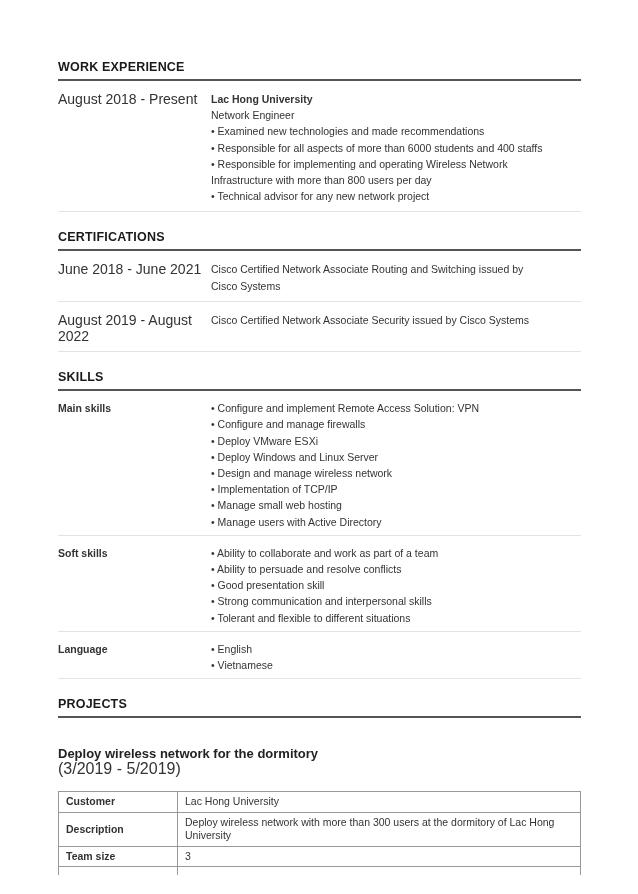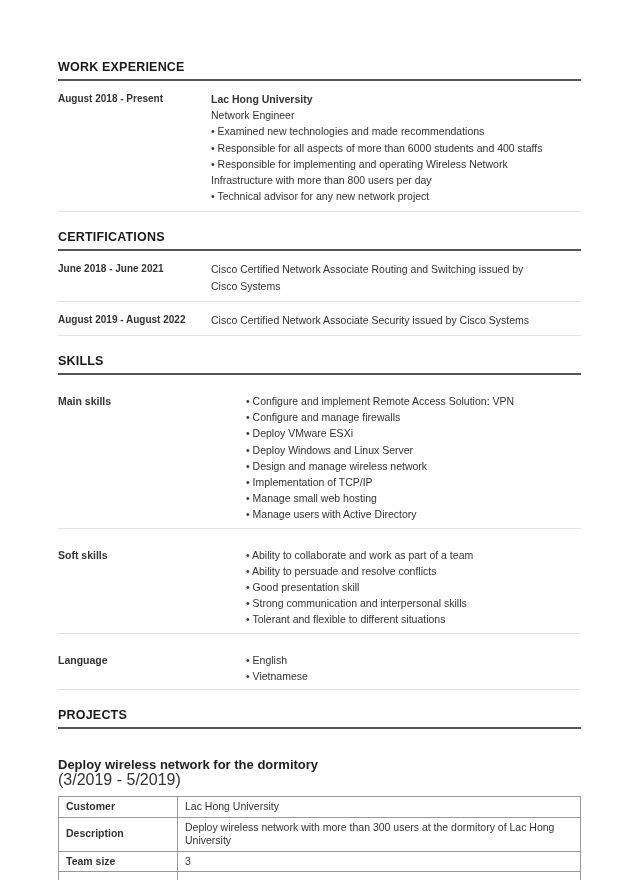--- a/index.html
+++ b/index.html
@@ -28,39 +28,37 @@
     border-bottom: 2px solid #555555;
   }
   .entry {
     display: flex;
     padding: 10px 0 7px 0;
     border-bottom: 1px solid #e3e3e3;
   }
   .entry-date {
     width: 153px;
     flex-shrink: 0;
-    font-size: 10px;
+    font-size: 14px;
     line-height: 16.2px;
     color: #333333;
-    font-weight: bold;
   }
   .entry-body {
     flex: 1;
     font-size: 10.5px;
     line-height: 16.2px;
     color: #333333;
   }
   .org-name { font-weight: bold; }
   .bullet-line { max-width: 358px; }
   .cert-text { max-width: 332px; }
   .skills-row {
     display: flex;
-    padding: 18px 0 5px 0;
+    padding: 9px 0 5px 0;
     border-bottom: 1px solid #e3e3e3;
-    gap: 35px;
   }
   .skills-label {
     width: 153px;
     flex-shrink: 0;
     font-size: 10.5px;
     font-weight: bold;
     line-height: 16.2px;
     color: #333333;
   }
   .project-title {
@@ -69,21 +67,21 @@
     font-weight: bold;
     line-height: 16px;
     color: #222222;
   }
   .project-period {
     font-size: 16px;
     line-height: 14px;
     color: #333333;
   }
   table.ptable {
-    margin-top: 9px;
+    margin-top: 15px;
     width: 523px;
     border-collapse: collapse;
     table-layout: fixed;
   }
   table.ptable td {
     border: 1px solid #999999;
     font-size: 10.5px;
     line-height: 13.5px;
     padding: 3px 7px;
     vertical-align: middle;

